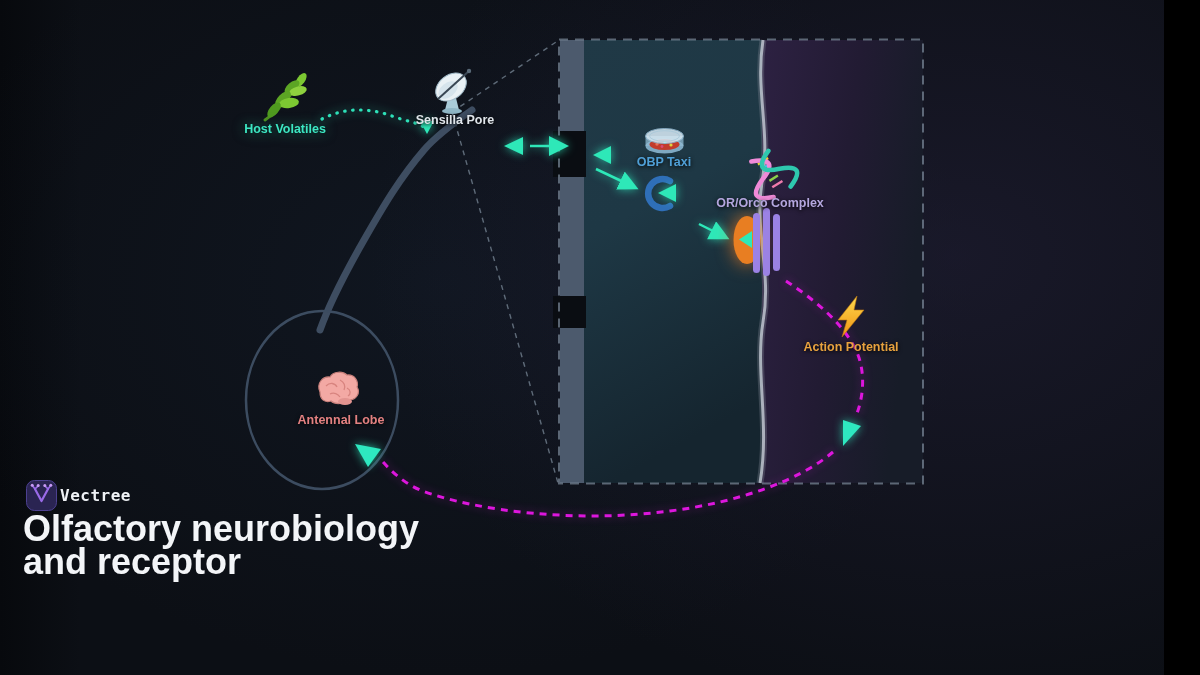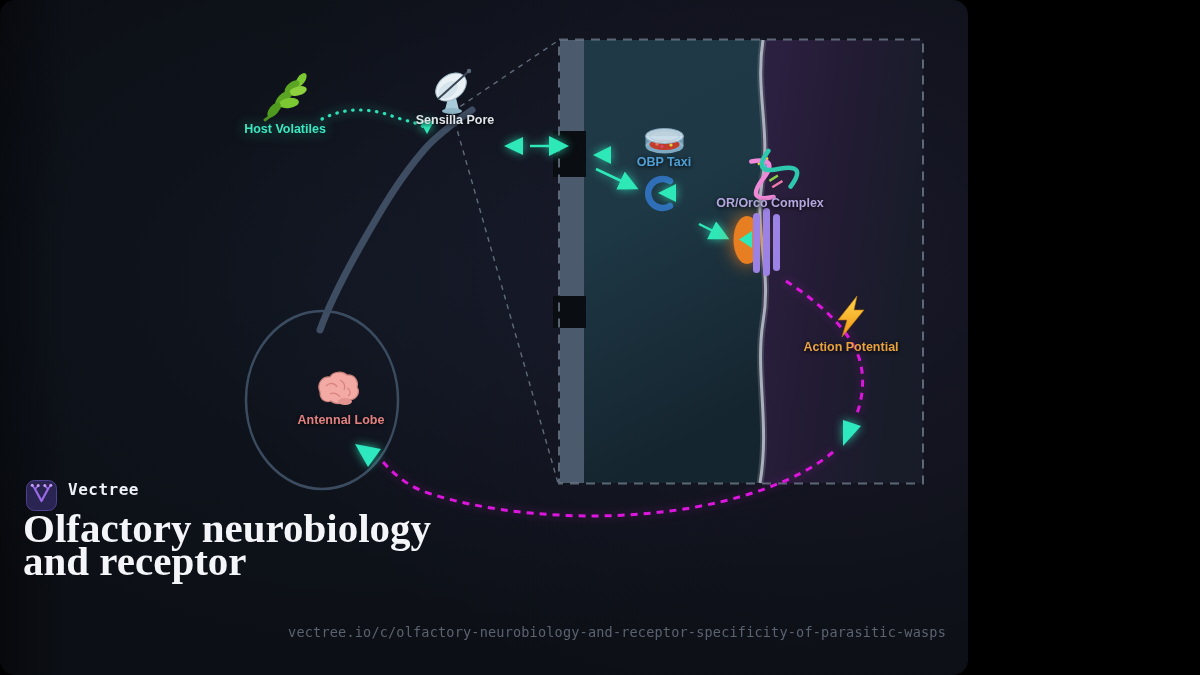--- a/index.html
+++ b/index.html
@@ -1,38 +1,37 @@
 <!DOCTYPE html>
 <html><head>
 <meta charset="utf-8">
 <style>
   html,body{margin:0;padding:0;background:#000;}
   .card{
-    position:relative;width:968px;height:675px;overflow:hidden;
+    position:relative;width:1164px;height:675px;overflow:hidden;
     background:
       radial-gradient(900px 700px at 82% 38%, rgba(46,40,74,0.38), transparent 65%),
       radial-gradient(760px 560px at 38% 42%, rgba(24,36,54,0.35), transparent 70%),
       linear-gradient(90deg, #07090d 0%, rgba(7,9,13,0) 7%),
       #0c0f15;
     font-family:"Liberation Sans", sans-serif;
-    border-radius:15px;
   }
   .diagram{position:absolute;left:0;top:0;width:1200px;height:675px;}
   .lbl{font-family:"Liberation Sans", sans-serif;font-size:12.5px;font-weight:bold;}
   .shadowed{filter:drop-shadow(0 1px 2px rgba(0,0,0,0.95));}
   .glow-teal{filter:drop-shadow(0 0 5px rgba(46,232,190,0.75));}
   .glow-teal-soft{filter:drop-shadow(0 0 6px rgba(46,232,190,0.5)) drop-shadow(0 1px 2px rgba(0,0,0,0.9));}
   .glow-orange{filter:drop-shadow(0 0 9px rgba(238,126,34,0.85));}
   .glow-magenta{filter:drop-shadow(0 0 4px rgba(221,22,221,0.45));}
-  .brand-row{position:absolute;left:26px;top:480px;display:flex;align-items:flex-start;gap:11px;}
+  .brand-row{position:absolute;left:26px;top:480px;display:flex;align-items:center;gap:3px;}
   .brand-name{color:#eef1f5;font-family:"DejaVu Sans Mono", monospace;font-weight:bold;font-size:16px;letter-spacing:0.5px;}
   .title{
     position:absolute;left:23px;top:512px;color:#f3f5f8;
-    font-family:Liberation Serif, serif;font-weight:bold;
-    font-size:41px;line-height:33px;white-space:nowrap;
+    font-family:Liberation Sans, sans-serif;font-weight:bold;
+    font-size:36px;line-height:33px;white-space:nowrap;
   }
   .url{
     position:absolute;right:22px;top:624px;color:#5b6370;
     font-family:"DejaVu Sans Mono", monospace;font-size:13.5px;letter-spacing:0.2px;
   }
 </style>
 </head>
 <body>
 
 <div class="card">
@@ -182,14 +181,13 @@
       <circle cx="24.8" cy="5.3" r="1.5" fill="#c79af5"></circle>
     </svg>
     <span class="brand-name">Vectree</span>
   </div>
 
   <div class="title">
     <div>Olfactory neurobiology</div>
     <div>and receptor</div>
   </div>
 
-  <div class="url">vectree.io/c/olfactory-neurobiology-and-receptor-specificity-of-parasitic-wasps</div>
 </div>
 
 </body></html>

